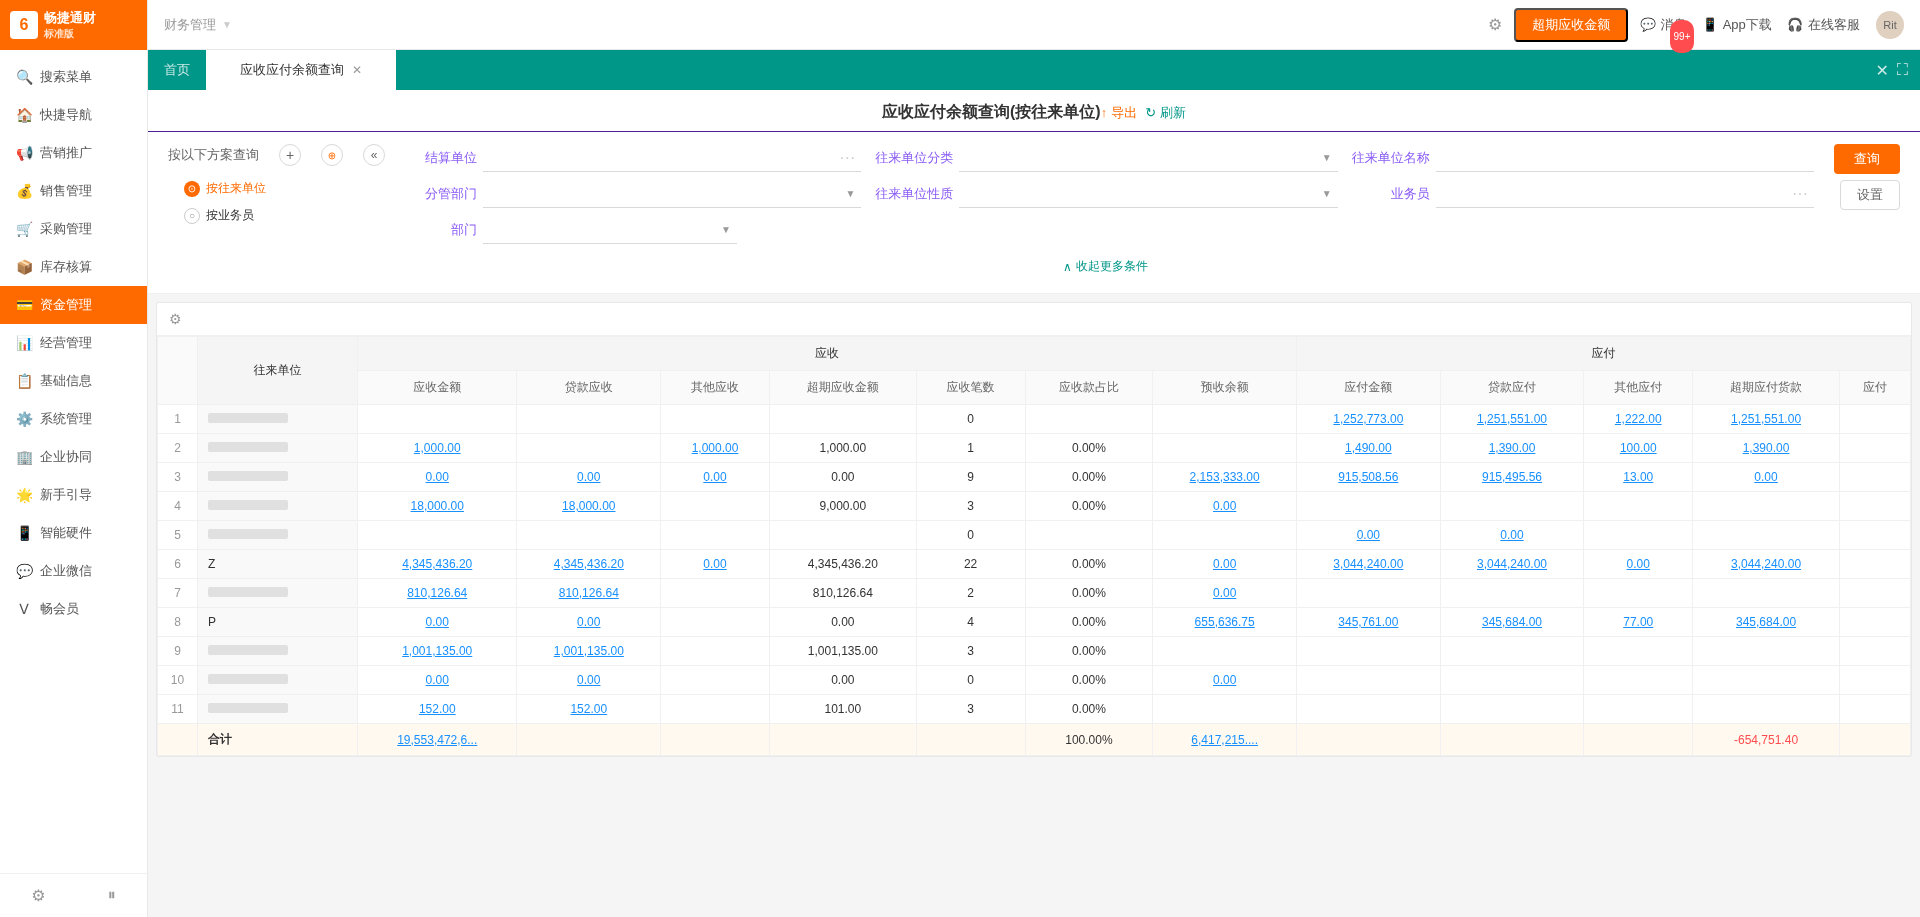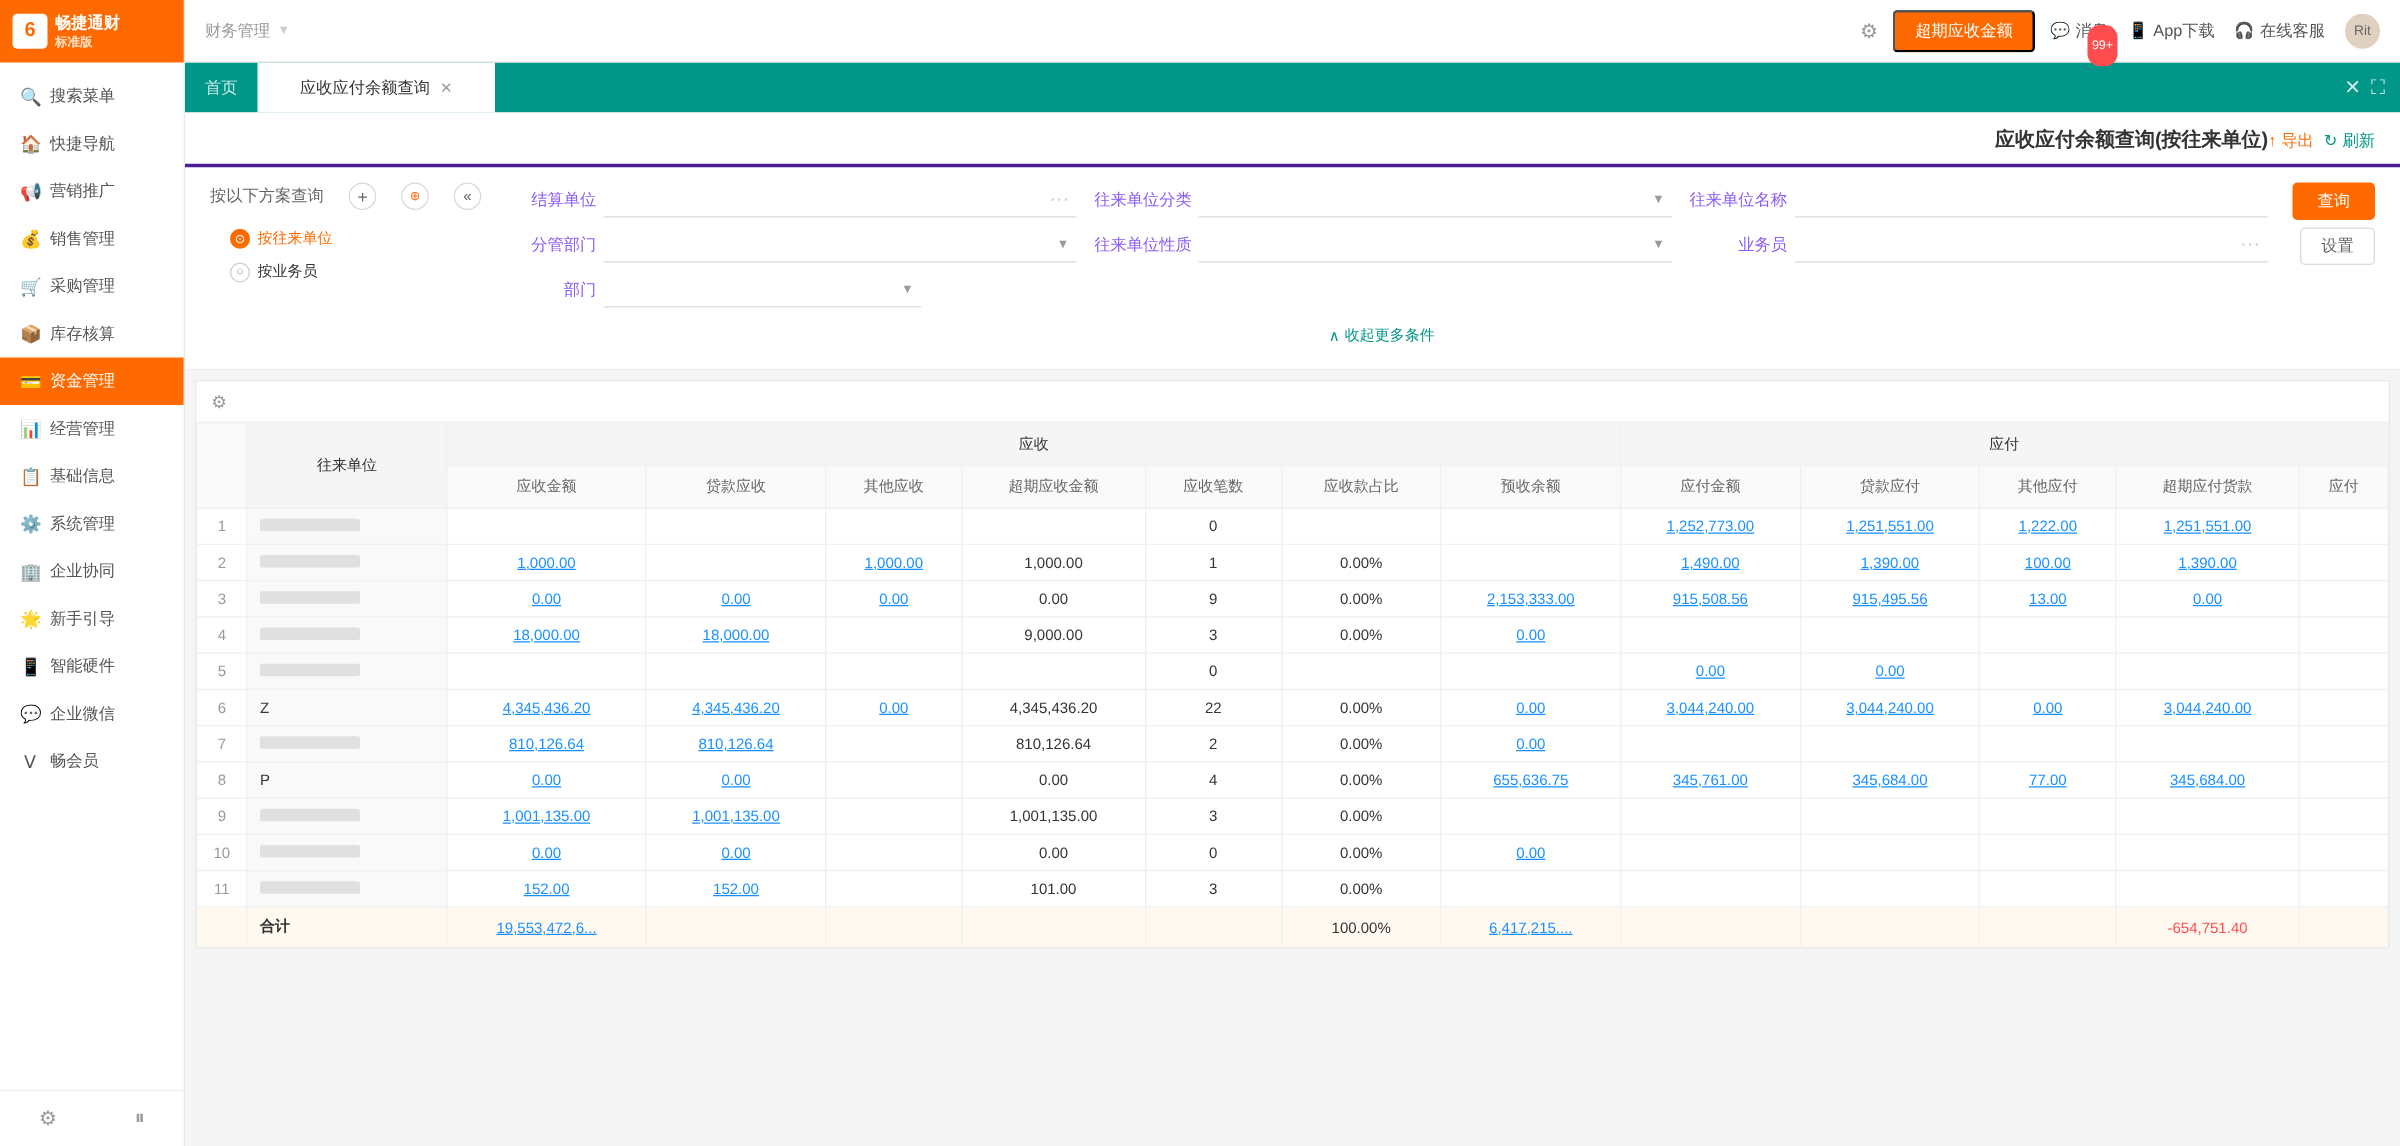--- a/index.html
+++ b/index.html
@@ -37,21 +37,21 @@
     
     .tabbar { height: 40px; background: #009688; display: flex; align-items: center; flex-shrink: 0; }
     .tab-home { padding: 0 16px; height: 100%; display: flex; align-items: center; color: rgba(255,255,255,0.8); font-size: 13px; cursor: pointer; }
     .tab-active { background: #fff; color: #333; height: 100%; display: flex; align-items: center; padding: 0 34px; gap: 8px; font-size: 13px; }
     .tab-close { color: #999; cursor: pointer; font-size: 12px; }
     .tabbar-right { margin-left: auto; display: flex; align-items: center; gap: 8px; padding-right: 12px; }
     .tabbar-icon-btn { color: rgba(255,255,255,0.8); font-size: 16px; cursor: pointer; }
 
     
     .page { flex: 1; background: #f5f5f5; overflow-y: auto; padding: 0; }
-    .page-header { background: #fff; padding: 12px 20px 8px; border-bottom: 3px solid #4c1d95; display: flex; align-items: center; justify-content: flex-end; }
+    .page-header { background: #fff; padding: 12px 20px 8px; border-bottom: 1px solid #4c1d95; display: flex; align-items: center; justify-content: center; }
     .page-title { font-size: 16px; font-weight: bold; color: #333; }
     .page-header-actions { display: flex; gap: 8px; align-items: center; }
     .btn-export { display: flex; align-items: center; gap: 4px; color: #ff6a00; font-size: 13px; cursor: pointer; }
     .btn-refresh { display: flex; align-items: center; gap: 4px; color: #009688; font-size: 13px; cursor: pointer; }
 
     
     .filter-area { background: #fff; padding: 12px 20px; border-bottom: 1px solid #f0f0f0; }
     .filter-top { display: flex; align-items: center; gap: 20px; margin-bottom: 10px; }
     .filter-label { color: #666; font-size: 13px; }
     .filter-add-btn { width: 22px; height: 22px; border: 1px solid #d9d9d9; border-radius: 50%; display: flex; align-items: center; justify-content: center; cursor: pointer; color: #666; font-size: 14px; }

